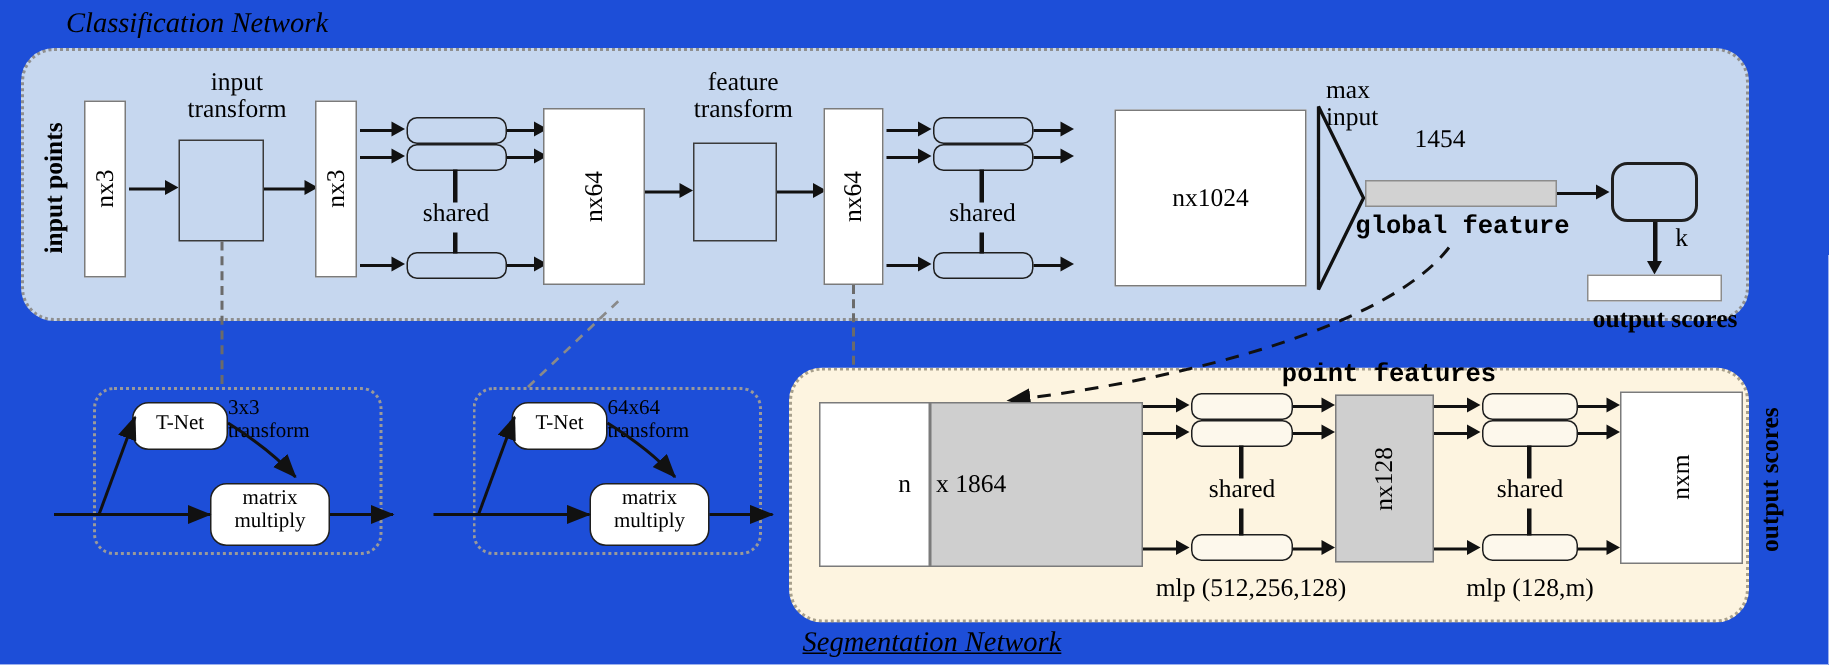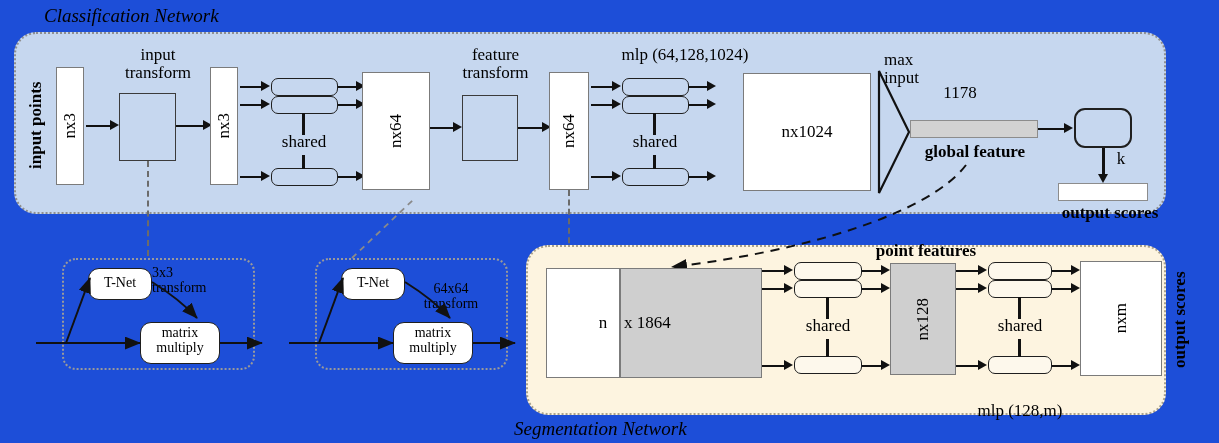--- a/index.html
+++ b/index.html
@@ -223,21 +223,20 @@
   <div class="abs hline" style="left:518px; top:127px; width:26px;"></div>
   <div class="abs arrow-r" style="left:542px; top:122px;"></div>
 
   <div class="abs tall-box" style="left:549px; top:72px; width:40px; height:118px;">
     <span class="vtext">nx64</span>
   </div>
 
   <div class="abs dash-v" style="left:568px; top:190px; height:72px;"></div>
   <div class="abs arrow-d" style="left:562px; top:261px;"></div>
 
-  <div class="abs lab" style="left:585px; top:46px; width:200px;">mlp (64,128,1024)</div>
 
   <div class="abs hline" style="left:591px; top:86px; width:23px;"></div>
   <div class="abs arrow-r" style="left:612px; top:81px;"></div>
   <div class="abs hline" style="left:591px; top:104px; width:23px;"></div>
   <div class="abs arrow-r" style="left:612px; top:99px;"></div>
   <div class="abs hline" style="left:591px; top:176px; width:23px;"></div>
   <div class="abs arrow-r" style="left:612px; top:171px;"></div>
 
   <div class="abs mlp-pill" style="left:622px; top:78px; width:67px; height:18px;"></div>
   <div class="abs mlp-pill" style="left:622px; top:96px; width:67px; height:18px;"></div>
@@ -259,23 +258,23 @@
   </div>
 
   <svg class="overlay">
     <polygon points="879,71 879,193 909,132" fill="none" stroke="#111" stroke-width="2.2"></polygon>
   </svg>
   <div class="abs lab" style="left:884px; top:51px; width:54px; text-align:left;">
     <div>max</div>
     <div>input</div>
   </div>
 
-  <div class="abs lab" style="left:930px; top:84px; width:60px;">1178</div>
+  <div class="abs lab" style="left:930px; top:84px; width:60px;">1454</div>
   <div class="abs flat-bar" style="left:910px; top:120px; width:128px; height:18px;"></div>
-  <div class="abs lab lab-bold" style="left:902px; top:143px; width:146px;">global feature</div>
+  <div class="abs lab lab-bold" style="left:902px; top:143px; width:146px;font-family:Liberation Mono, monospace;">global feature</div>
 
   <div class="abs hline" style="left:1038px; top:128px; width:29px;"></div>
   <div class="abs arrow-r" style="left:1064px; top:123px;"></div>
 
   <div class="abs lab" style="left:1032px; top:52px; width:140px;">
   </div>
   <div class="abs round-box" style="left:1074px; top:108px; width:58px; height:40px;"></div>
 
   <div class="abs vline" style="left:1102px; top:148px; height:29px;"></div>
   <div class="abs arrow-d" style="left:1098px; top:174px;"></div>
@@ -311,42 +310,42 @@
     <line x1="66" y1="343" x2="90" y2="278" stroke="#111" stroke-width="2" marker-end="url(#ah1)"></line>
     <path d="M152,282 C168,292 186,306 197,318" stroke="#111" stroke-width="2" fill="none" marker-end="url(#ah1)"></path>
     <line x1="220" y1="343" x2="262" y2="343" stroke="#111" stroke-width="2" marker-end="url(#ah1)"></line>
   </svg>
 
   <div class="abs panel-tnet" style="left:315px; top:258px; width:193px; height:112px;"></div>
 
   <div class="abs round-box white" style="left:341px; top:268px; width:64px; height:32px;"></div>
   <div class="abs lab lab-sm" style="left:341px; top:275px; width:64px;">T-Net</div>
 
-  <div class="abs lab lab-sm" style="left:405px; top:265px; width:92px; text-align:center;margin-top:16px;">
+  <div class="abs lab lab-sm" style="left:405px; top:265px; width:92px; text-align:left;">
     <div>64x64</div>
     <div>transform</div>
   </div>
 
   <div class="abs round-box white" style="left:393px; top:322px; width:80px; height:42px;"></div>
   <div class="abs lab lab-sm" style="left:393px; top:325px; width:80px;">
     <div>matrix</div>
     <div>multiply</div>
   </div>
 
   <svg class="overlay">
     <line x1="289" y1="343" x2="393" y2="343" stroke="#111" stroke-width="2" marker-end="url(#ah1)"></line>
     <line x1="319" y1="343" x2="343" y2="278" stroke="#111" stroke-width="2" marker-end="url(#ah1)"></line>
     <path d="M405,282 C421,292 439,306 450,318" stroke="#111" stroke-width="2" fill="none" marker-end="url(#ah1)"></path>
     <line x1="473" y1="343" x2="515" y2="343" stroke="#111" stroke-width="2" marker-end="url(#ah1)"></line>
     <line x1="352" y1="258" x2="413" y2="200" stroke="#8a8a8a" stroke-width="1.8" stroke-dasharray="6,5"></line>
   </svg>
 
   <div class="abs panel-seg" style="left:526px; top:245px; width:640px; height:170px;"></div>
 
-  <div class="abs net-title" style="left:514px; top:418px;">Segmentation Network</div>
+  <div class="abs net-title" style="left:535px; top:418px;text-decoration:underline;">Segmentation Network</div>
 
   <svg class="overlay">
     <path d="M966,165 C928,215 800,252 672,267" stroke="#111" stroke-width="2" fill="none" stroke-dasharray="9,7" marker-end="url(#ah1)"></path>
   </svg>
 
   <div class="abs tall-box" style="left:546px; top:268px; width:74px; height:110px;"></div>
   <div class="abs tall-box grey" style="left:620px; top:268px; width:142px; height:110px;"></div>
   <div class="abs lab" style="left:592px; top:314px; width:22px;">n</div>
   <div class="abs lab" style="left:624px; top:314px; width:82px; text-align:left;">x 1864</div>
 
@@ -358,50 +357,51 @@
   <div class="abs arrow-r" style="left:784px; top:360px;"></div>
 
   <div class="abs mlp-pill cream" style="left:794px; top:262px; width:68px; height:18px;"></div>
   <div class="abs mlp-pill cream" style="left:794px; top:280px; width:68px; height:18px;"></div>
   <div class="abs mlp-pill cream" style="left:794px; top:356px; width:68px; height:18px;"></div>
 
   <div class="abs vline" style="left:826px; top:297px; height:22px;"></div>
   <div class="abs lab" style="left:786px; top:317px; width:84px;">shared</div>
   <div class="abs vline" style="left:826px; top:339px; height:18px;"></div>
 
+  <div class="abs lab" style="left:746px; top:383px; width:176px;">mlp (512,256,128)</div>
 
   <div class="abs hline" style="left:862px; top:270px; width:23px;"></div>
   <div class="abs arrow-r" style="left:881px; top:265px;"></div>
   <div class="abs hline" style="left:862px; top:288px; width:23px;"></div>
   <div class="abs arrow-r" style="left:881px; top:283px;"></div>
   <div class="abs hline" style="left:862px; top:365px; width:23px;"></div>
   <div class="abs arrow-r" style="left:881px; top:360px;"></div>
 
-  <div class="abs lab lab-bold" style="left:846px; top:242px; width:160px;">point features</div>
+  <div class="abs lab lab-bold" style="left:846px; top:242px; width:160px;font-family:Liberation Mono, monospace;">point features</div>
 
   <div class="abs tall-box grey" style="left:890px; top:263px; width:66px; height:112px;">
     <span class="vtext">nx128</span>
   </div>
 
   <div class="abs hline" style="left:956px; top:270px; width:24px;"></div>
   <div class="abs arrow-r" style="left:978px; top:265px;"></div>
   <div class="abs hline" style="left:956px; top:288px; width:24px;"></div>
   <div class="abs arrow-r" style="left:978px; top:283px;"></div>
   <div class="abs hline" style="left:956px; top:365px; width:24px;"></div>
   <div class="abs arrow-r" style="left:978px; top:360px;"></div>
 
   <div class="abs mlp-pill cream" style="left:988px; top:262px; width:64px; height:18px;"></div>
   <div class="abs mlp-pill cream" style="left:988px; top:280px; width:64px; height:18px;"></div>
   <div class="abs mlp-pill cream" style="left:988px; top:356px; width:64px; height:18px;"></div>
 
   <div class="abs vline" style="left:1018px; top:297px; height:22px;"></div>
   <div class="abs lab" style="left:978px; top:317px; width:84px;">shared</div>
   <div class="abs vline" style="left:1018px; top:339px; height:18px;"></div>
 
-  <div class="abs lab" style="left:950px; top:383px; width:140px;margin-top:19px;">mlp (128,m)</div>
+  <div class="abs lab" style="left:950px; top:383px; width:140px;">mlp (128,m)</div>
 
   <div class="abs hline" style="left:1052px; top:270px; width:23px;"></div>
   <div class="abs arrow-r" style="left:1071px; top:265px;"></div>
   <div class="abs hline" style="left:1052px; top:288px; width:23px;"></div>
   <div class="abs arrow-r" style="left:1071px; top:283px;"></div>
   <div class="abs hline" style="left:1052px; top:365px; width:23px;"></div>
   <div class="abs arrow-r" style="left:1071px; top:360px;"></div>
 
   <div class="abs tall-box" style="left:1080px; top:261px; width:82px; height:115px;">
     <span class="vtext">nxm</span>

